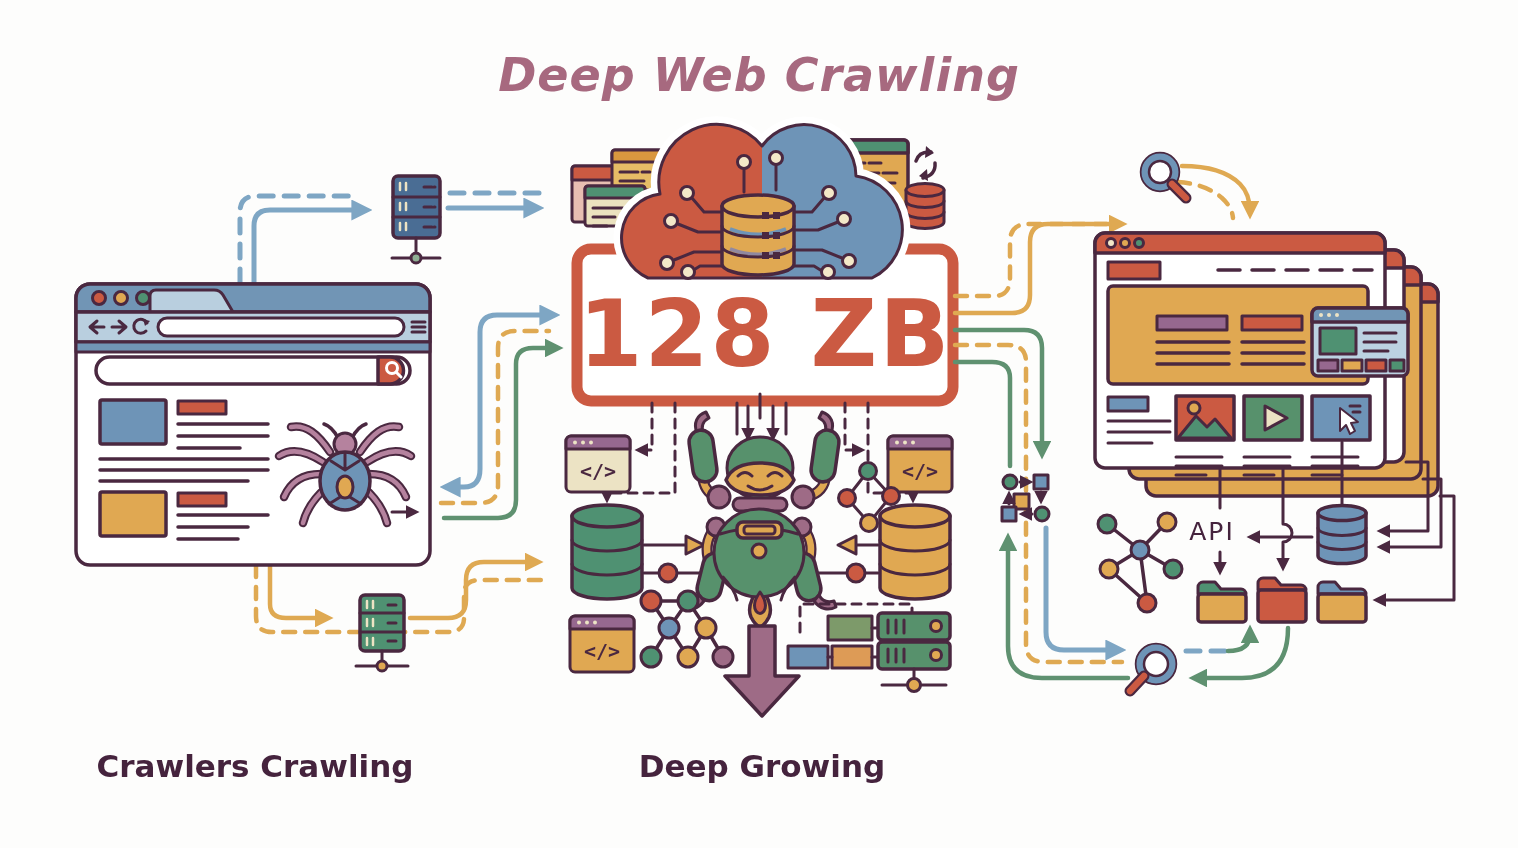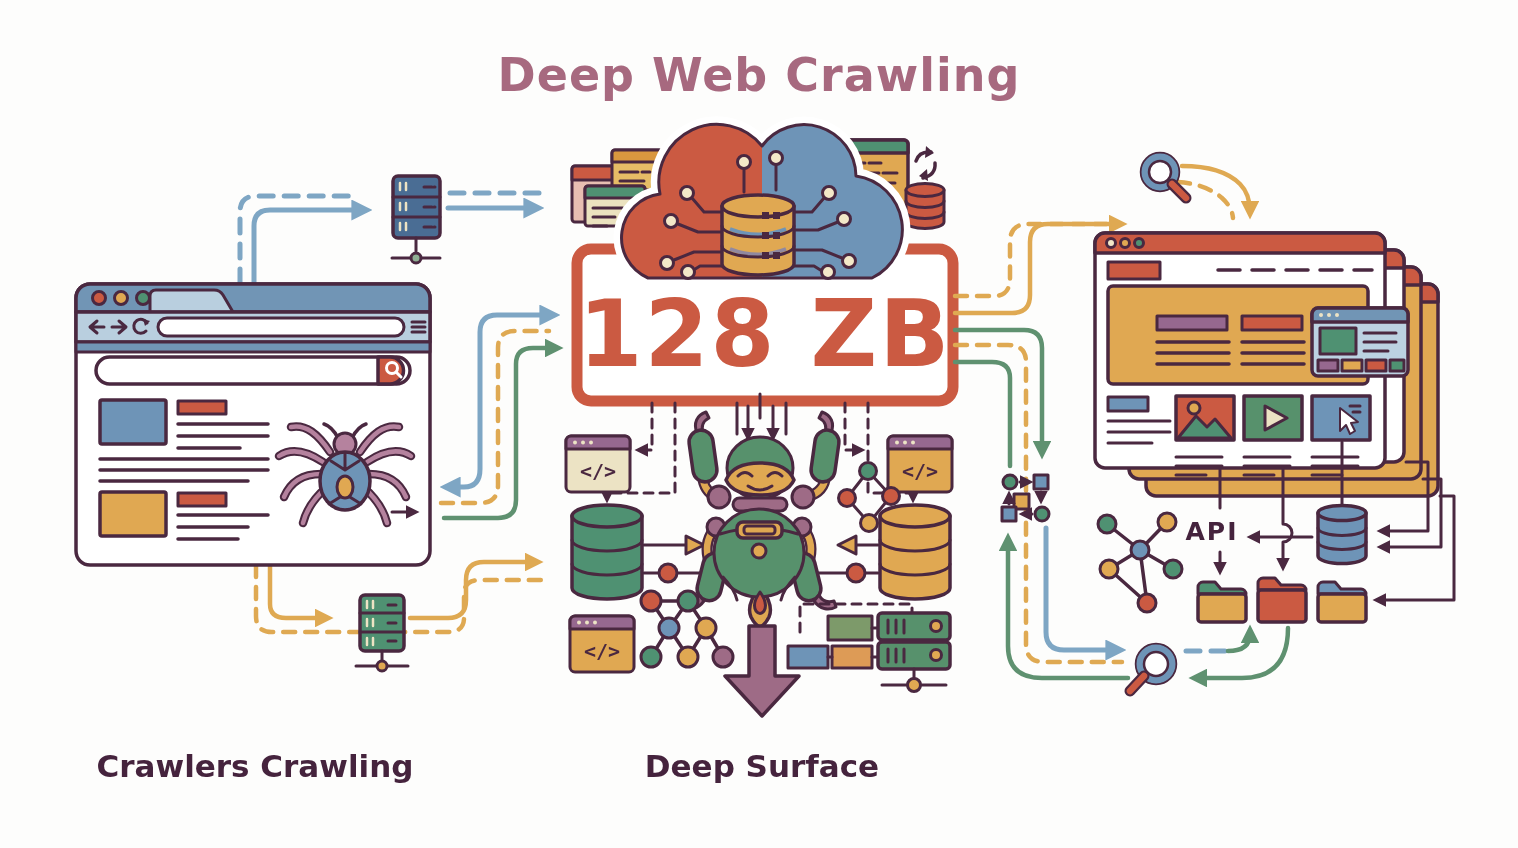--- a/index.html
+++ b/index.html
@@ -1,25 +1,25 @@
 <!DOCTYPE html>
 <html style="--c-title: #a7697f; --c-caption: #45233d; --c-outline: #4a2840; --c-accent-red: #cb5a42; --c-accent-blue: #6e94b7; --c-accent-yellow: #e0a852; --c-accent-green: #4f9172; --c-accent-mauve: #9e6b86; --c-cream: #ece3c4; --c-arrow-blue: #7ea6c4; --c-arrow-yellow: #dfa952; --c-arrow-green: #5f9170;"><head>
 <meta charset="utf-8">
 <style>
   html,body{margin:0;padding:0;background:#f4f3f1;}
   .canvas{position:relative;width:1518px;height:848px;background:#fdfdfc;overflow:hidden;
           font-family:"DejaVu Sans","Liberation Sans",sans-serif;}
   .txt{position:absolute;white-space:nowrap;}
   .title{top:48px;left:0;width:1518px;text-align:center;font-size:46px;font-weight:bold;
-         letter-spacing:1px;color:var(--c-title,#a7697f);}
+         letter-spacing:1px;color:var(--c-title,#a7697f);font-style:italic;}
   .caption{top:748px;font-size:31px;font-weight:bold;color:var(--c-caption,#45233d);
            width:500px;text-align:center;}
   .zb{left:577px;top:262px;width:376px;height:146px;line-height:146px;text-align:center;
       font-size:92px;font-weight:bold;letter-spacing:2px;color:var(--c-accent-red,#cb5a42);}
-  .api{left:1180px;top:517px;width:64px;text-align:center;font-size:25px;font-weight:bold;
+  .api{left:1180px;top:517px;width:64px;text-align:center;font-size:25px;font-weight:normal;
        letter-spacing:2px;color:var(--c-caption,#45233d);}
   svg{position:absolute;top:0;left:0;}
   svg .o{stroke:#4a2840;stroke-width:3;fill:none;stroke-linecap:round;stroke-linejoin:round;}
   svg .o35{stroke-width:3.5;}
   svg .f{stroke:#4a2840;stroke-width:3;stroke-linejoin:round;}
   svg .f35{stroke-width:3.5;}
   svg .dsh{stroke-dasharray:9 7;}
   svg .ab{stroke:#7ea6c4;stroke-width:5;fill:none;stroke-linecap:round;}
   svg .abd{stroke:#7ea6c4;stroke-width:5;fill:none;stroke-linecap:round;stroke-dasharray:14 11;}
   svg .ay{stroke:#dfa952;stroke-width:4.5;fill:none;stroke-linecap:round;}
@@ -478,15 +478,15 @@
   <circle cx="1156" cy="664" r="12" fill="none" stroke="#4a2840" stroke-width="2.5"></circle>
   <path d="M1144,676 L1130,691" stroke="#4a2840" stroke-width="11" stroke-linecap="round"></path>
   <path d="M1144,676 L1130,691" stroke="#cb5a42" stroke-width="6.5" stroke-linecap="round"></path>
 </g>
 </svg>
 
 <div class="txt title">Deep Web Crawling</div>
 <div class="txt zb">128 ZB</div>
 <div class="txt api">API</div>
 <div class="txt caption" style="left:5px;">Crawlers Crawling</div>
-<div class="txt caption" style="left:512px;">Deep Surface</div>
+<div class="txt caption" style="left:512px;">Deep Growing</div>
 
 </div>
 
 </body></html>

